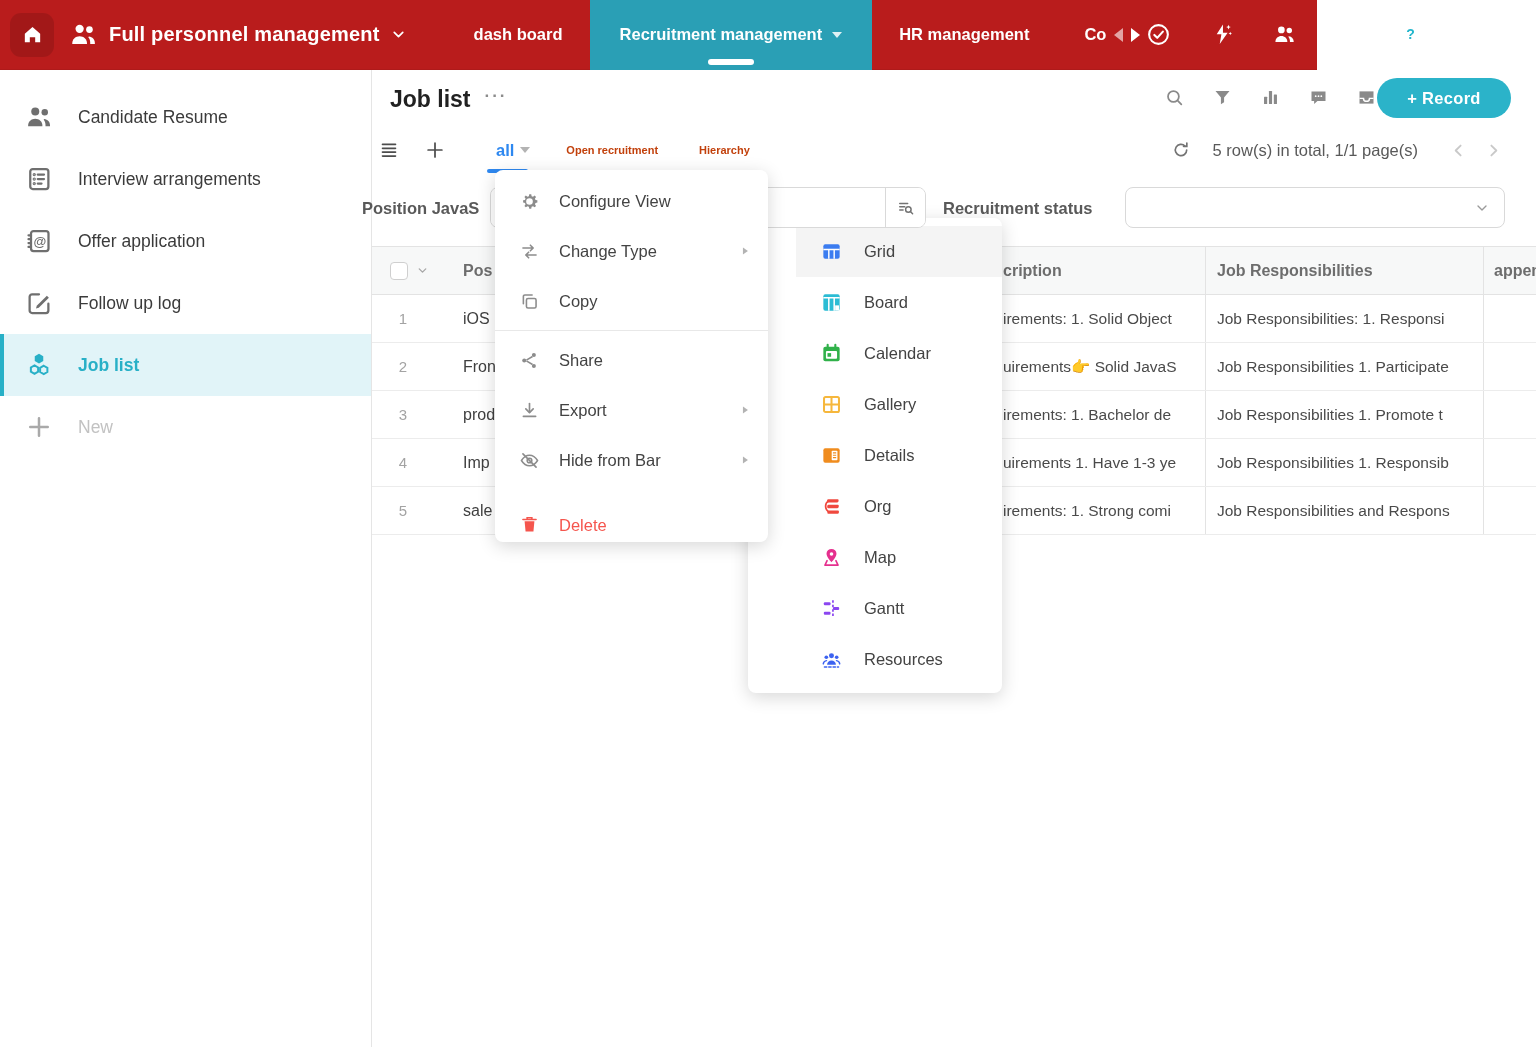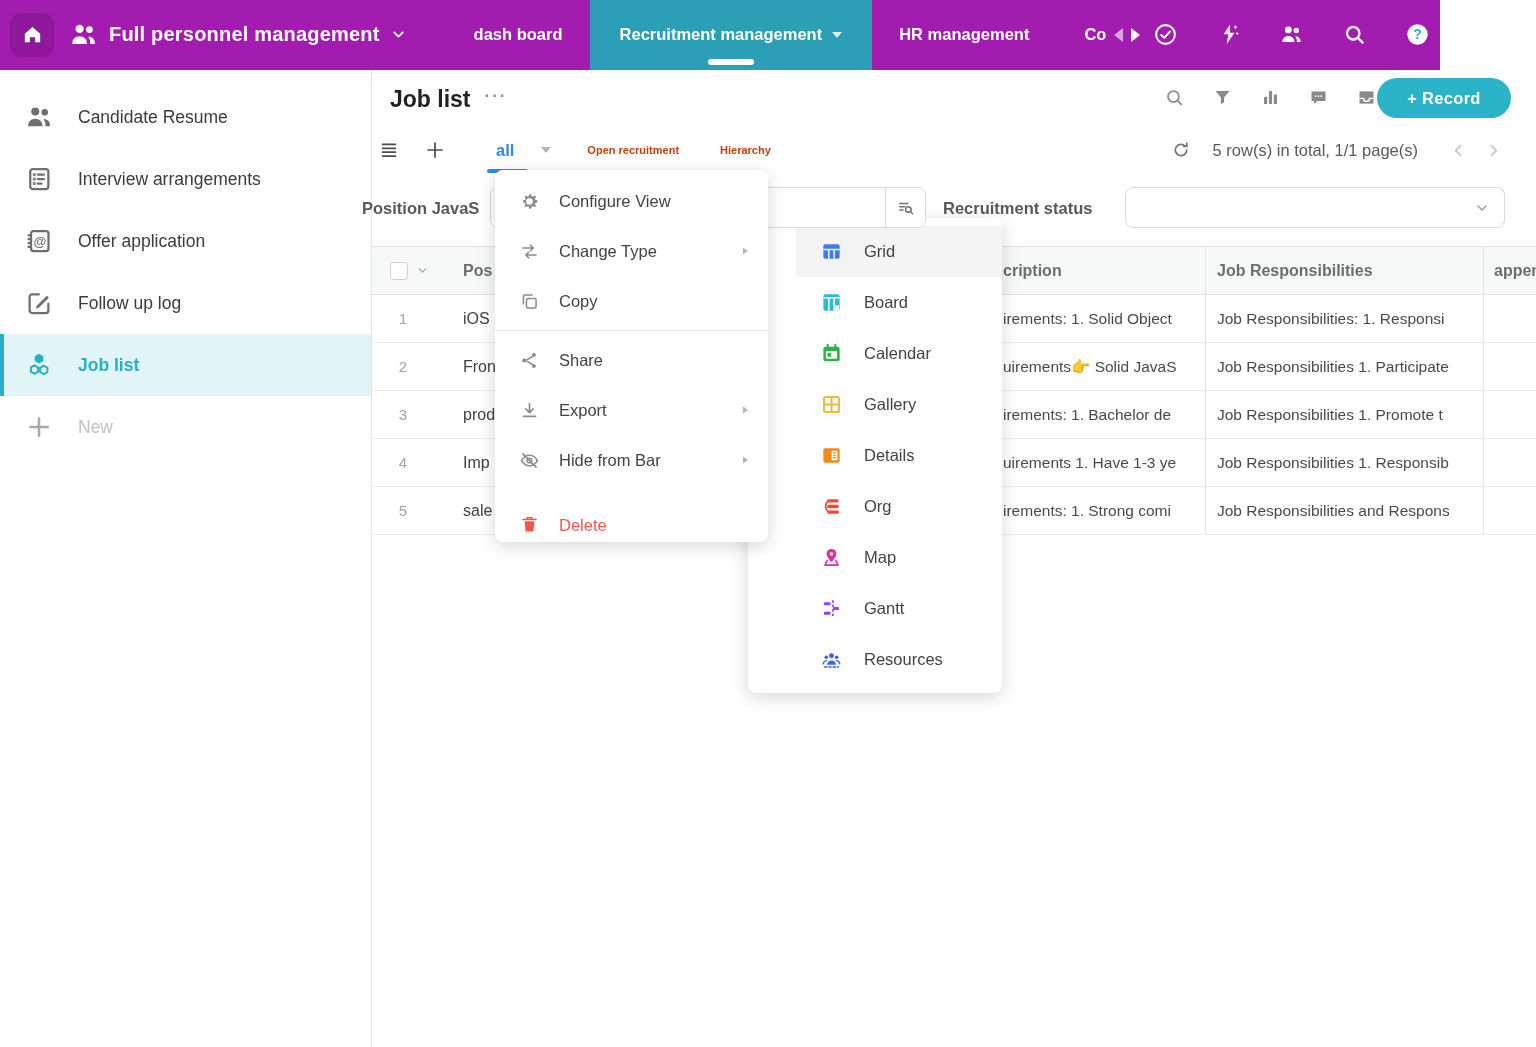--- a/index.html
+++ b/index.html
@@ -2,22 +2,22 @@
 <html><head>
 <meta charset="utf-8">
 <style>
   * { margin:0; padding:0; box-sizing:border-box; }
   html,body { width:1536px; height:1047px; overflow:hidden; background:#fff;
     font-family:"Liberation Sans", sans-serif; }
   body { position:relative; }
   svg { display:block; }
 
   
-  .topbar { position:absolute; left:0; top:0; width:1440px; height:70px;
-    background:#a21caf; display:flex; align-items:center; color:#fff; z-index:50;
+  .topbar { position:absolute; left:0; top:0; width:1317px; height:70px;
+    background:#b91c1c; display:flex; align-items:center; color:#fff; z-index:50;
     border-bottom:1px solid rgba(0,0,0,.06); }
   .home-btn { width:44px; height:44px; margin-left:10px; border-radius:11px;
     background:rgba(0,0,0,.12); display:flex; align-items:center; justify-content:center; flex:none; }
   .workspace { display:flex; align-items:center; margin-left:14px; gap:10px; }
   .workspace-label { font-size:20px; font-weight:700; letter-spacing:.2px; white-space:nowrap; }
   .top-tabs { display:flex; align-items:stretch; height:70px; margin-left:40px; }
   .top-tab { display:flex; align-items:center; padding:0 27px; font-size:16.5px; font-weight:700;
     white-space:nowrap; position:relative; }
   .top-tab.active { background:#2a9fb5; padding:0 30px; gap:10px; }
   .top-tab.active .tab-underline { position:absolute; bottom:5px; left:50%; transform:translateX(-50%);
@@ -57,21 +57,21 @@
   .record-btn { position:absolute; right:25px; top:8px; width:134px; height:40px; border-radius:20px;
     background:#2bb3c9; color:#fff; font-size:16.5px; font-weight:700; border:none;
     display:flex; align-items:center; justify-content:center; letter-spacing:.3px; }
 
   .view-toolbar { position:absolute; left:0; top:58px; width:100%; height:44px;
     display:flex; align-items:center; }
   .tb-icon { width:22px; height:22px; color:#4d4d4d; }
   .hamburger { margin-left:46px; }
   .plus-btn { margin-left:24px; }
   .vtab { font-size:11px; font-weight:700; color:#c2410c; white-space:nowrap; }
-  .vtab-all { margin-left:50px; display:flex; align-items:center; gap:27px; position:relative; }
+  .vtab-all { margin-left:50px; display:flex; align-items:center; gap:6px; position:relative; }
   .vtab-all .lbl { color:#2e88f0; font-size:16.5px; font-weight:700; }
   .vtab-all::after { content:""; position:absolute; left:-9px; bottom:-13px; width:41px; height:4px;
     background:#2e88f0; border-radius:2px; }
   .caret-gray { width:0; height:0; border-left:5.5px solid transparent; border-right:5.5px solid transparent;
     border-top:6.5px solid #b3b3b3; }
   .vtab-open { margin-left:36px; }
   .vtab-hier { margin-left:41px; }
   .tb-right { margin-left:auto; display:flex; align-items:center; padding-right:34px; }
   .refresh-icon { width:20px; height:20px; color:#737373; }
   .page-info { font-size:16.5px; color:#595959; margin-left:22px; white-space:nowrap; }

